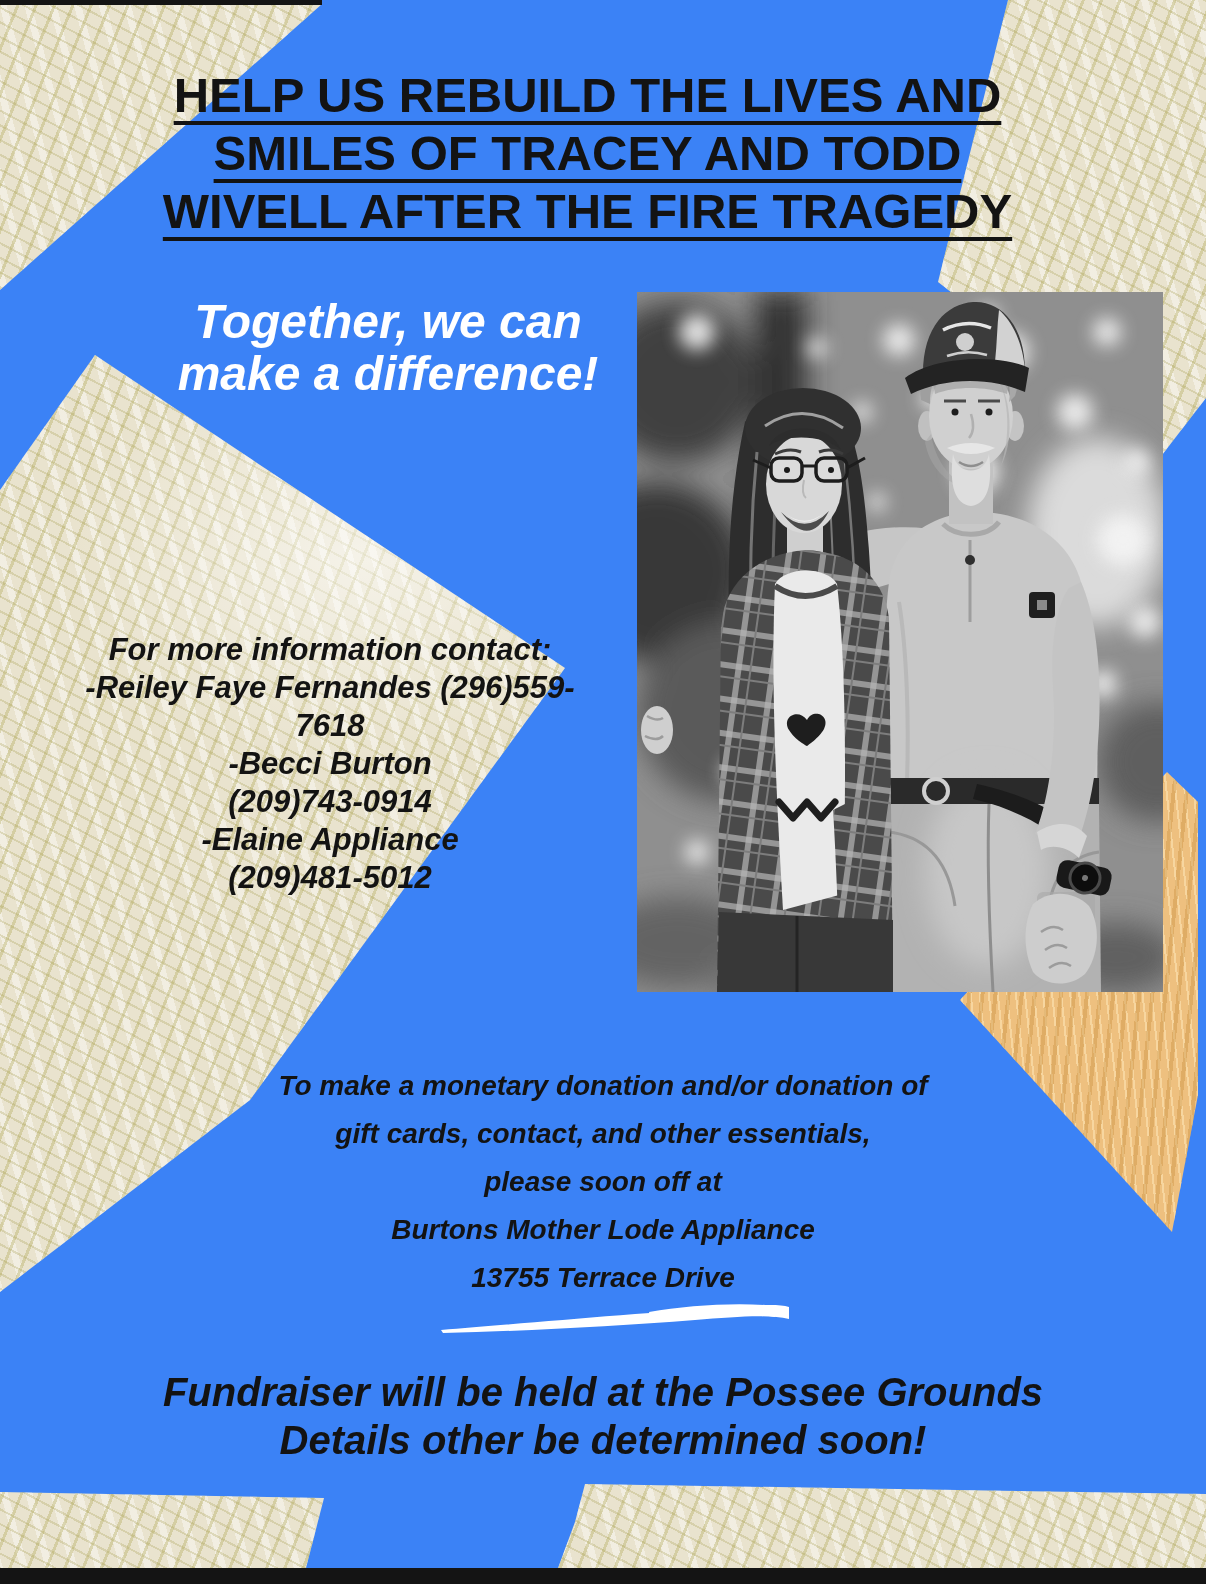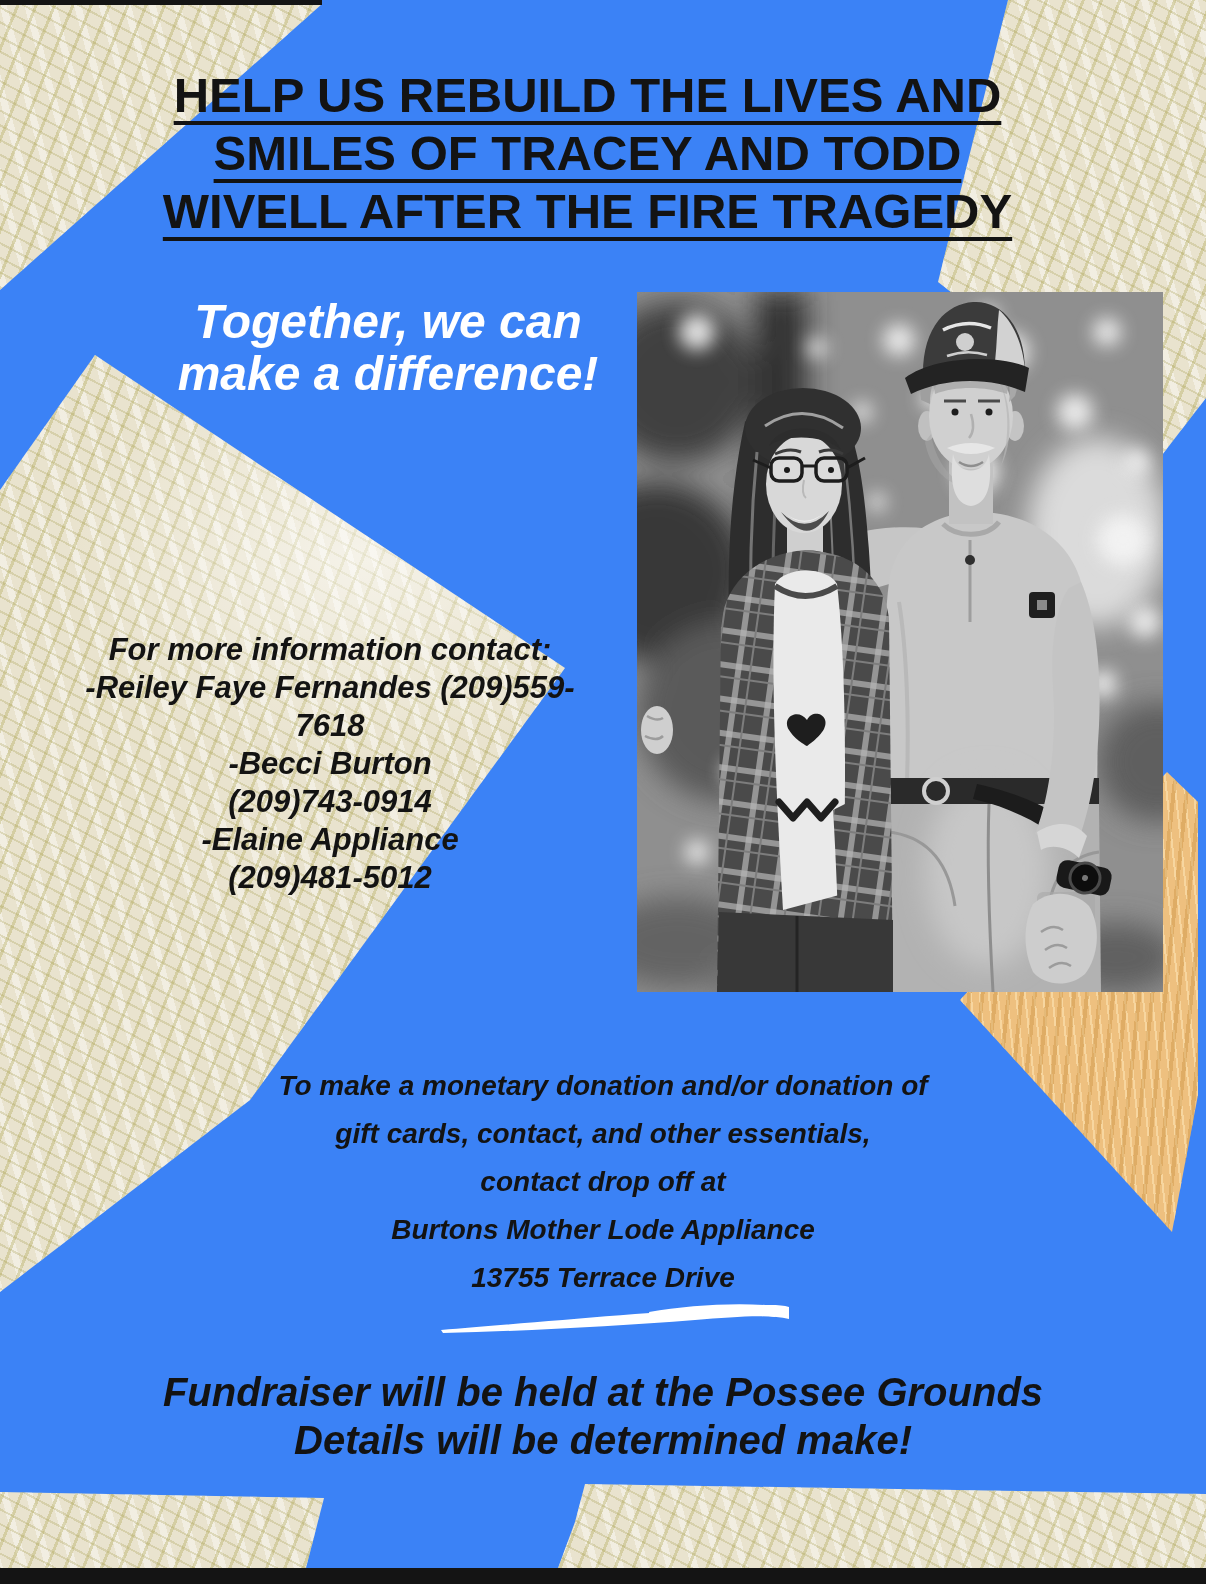--- a/index.html
+++ b/index.html
@@ -72,44 +72,44 @@
     <div class="hl">WIVELL AFTER THE FIRE TRAGEDY</div>
   </div>
 
   <div class="txt" id="tagline">
     <div>Together, we can</div>
     <div>make a difference!</div>
   </div>
 
   <div class="txt" id="contact">
     <div>For more information contact:</div>
-    <div>-Reiley Faye Fernandes (209)559-</div>
+    <div>-Reiley Faye Fernandes (296)559-</div>
     <div>7618</div>
     <div>-Becci Burton</div>
     <div>(209)743-0914</div>
     <div>-Elaine Appliance</div>
     <div>(209)481-5012</div>
   </div>
 
   <div class="txt" id="donation">
     <div>To make a monetary donation and/or donation of</div>
     <div>gift cards, contact, and other essentials,</div>
-    <div>contact drop off at</div>
+    <div>please soon off at</div>
     <div>Burtons Mother Lode Appliance</div>
     <div>13755 Terrace Drive</div>
   </div>
 
   <svg id="brush" viewBox="0 0 356 34">
     <path fill="#ffffff" d="M4,30 C80,24 200,13 298,7 C322,5 342,4 352,7 L352,19 C330,14 298,17 258,20 C180,26 90,31 6,33 Z"></path>
     <path fill="#ffffff" d="M212,12 C252,5 302,2 340,6 L338,17 C300,10 254,13 214,19 Z"></path>
   </svg>
 
   <div class="txt" id="fundraiser">
     <div>Fundraiser will be held at the Possee Grounds</div>
-    <div>Details will be determined make!</div>
+    <div>Details other be determined soon!</div>
   </div>
 
   <div id="photo">
     <svg width="526" height="700" viewBox="0 0 526 700">
       <defs>
         <filter id="blur9" x="-30%" y="-30%" width="160%" height="160%">
             <feGaussianBlur stdDeviation="9"></feGaussianBlur>
           </filter>
         <filter id="blur14" x="-40%" y="-40%" width="180%" height="180%">
             <feGaussianBlur stdDeviation="14"></feGaussianBlur>

